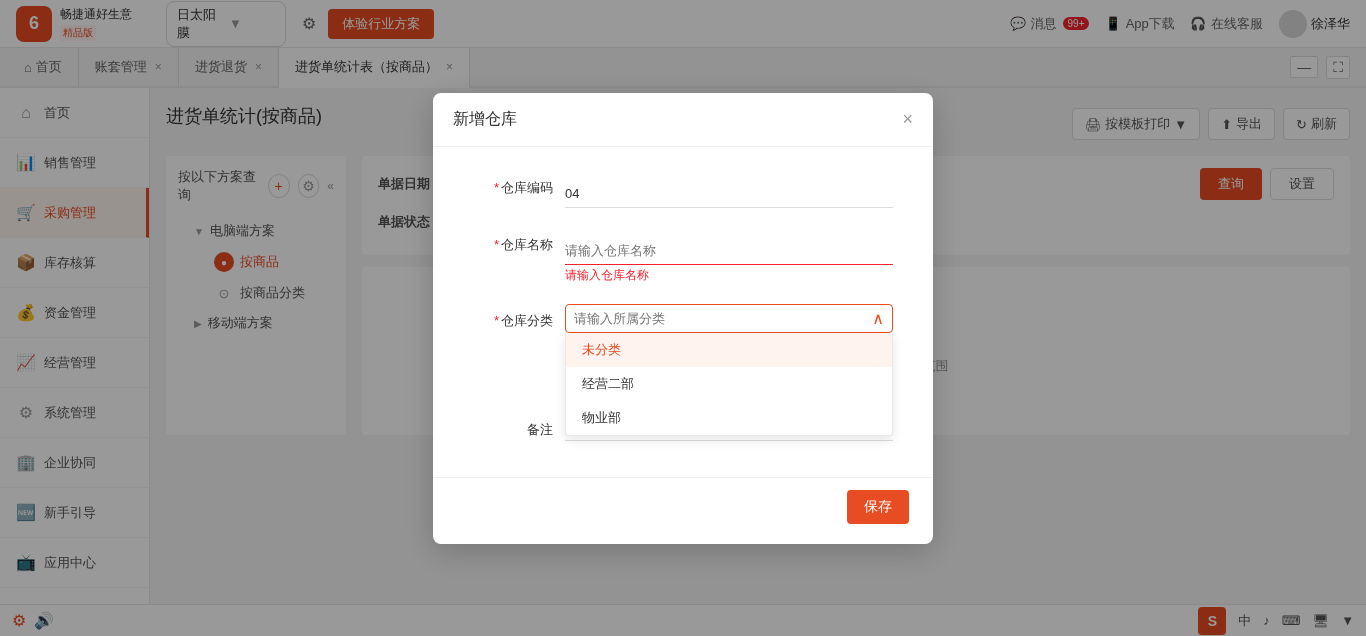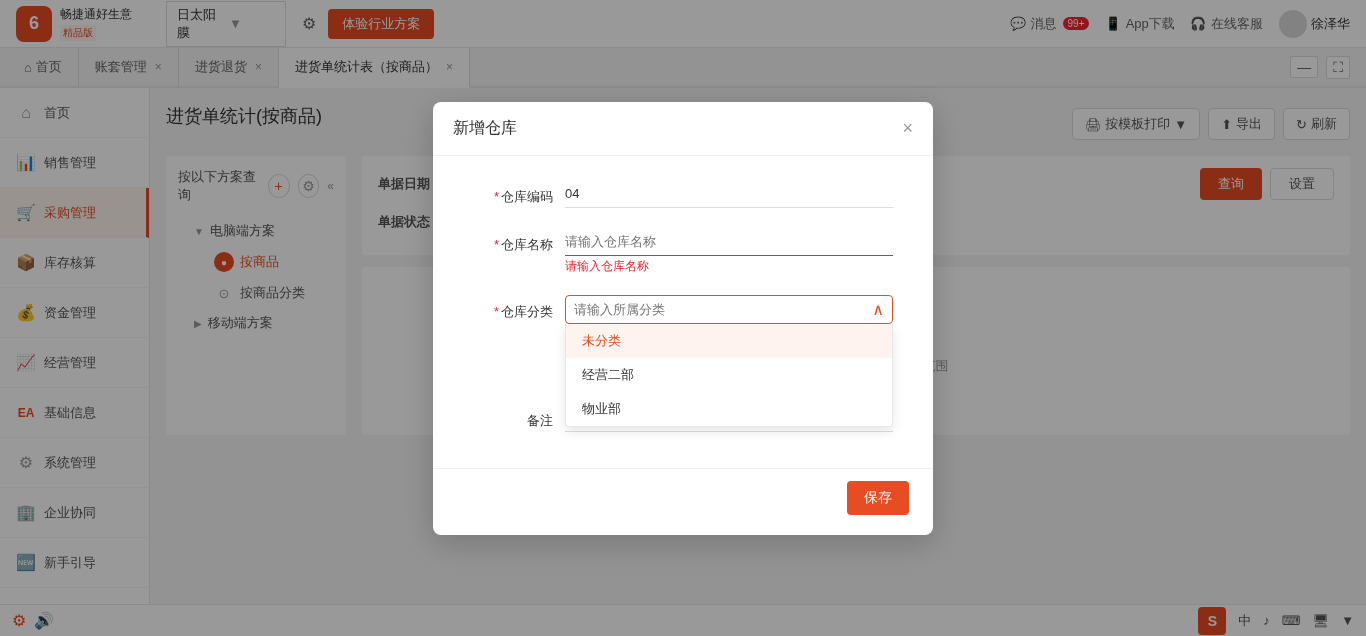--- a/index.html
+++ b/index.html
@@ -26,21 +26,21 @@
       width: 36px; height: 36px;
       background: #e84c22;
       border-radius: 8px;
       display: flex; align-items: center; justify-content: center;
       color: white; font-weight: bold; font-size: 18px;
       margin-right: 8px;
     }
     .logo-badge { font-size: 10px; color: #e84c22; background: #fff3f0; border-radius: 2px; padding: 1px 3px; margin-top: 2px; display: inline-block; }
     .store-selector {
       display: flex; align-items: center;
-      border: 1px solid #ddd; border-radius: 0;
+      border: 1px solid #ddd; border-radius: 8px;
       padding: 4px 10px;
       cursor: pointer; color: #333;
       min-width: 120px;
     }
     .store-selector span { flex: 1; }
     .store-chevron { color: #999; margin-left: 6px; }
     .header-center { flex: 1; display: flex; align-items: center; gap: 12px; padding: 0 16px; }
     .gear-btn { color: #666; cursor: pointer; font-size: 16px; }
     .experience-btn {
       background: #e84c22; color: white;
@@ -190,21 +190,21 @@
     .form-control {
       flex: 1;
       border: none; border-bottom: 1px solid #ddd;
       padding: 6px 0;
       font-size: 13px; color: #333;
       outline: none;
       width: 100%;
     }
     .form-control.error { border-bottom: 1px solid #f5222d; }
     .error-text { color: #f5222d; font-size: 12px; margin-top: 2px; }
-    .form-input-wrap { flex: 1; position: relative; }
+    .form-input-wrap { flex: 1; position: relative; margin-top: 9px; }
 
     
     .category-field-wrap {
       flex: 1; position: relative;
     }
     .category-input-row {
       display: flex; align-items: center;
       border: 1px solid #e84c22;
       border-radius: 4px;
       padding: 4px 8px;
@@ -335,24 +335,20 @@
       <span class="sidebar-icon">📦</span>
       <span>库存核算</span>
     </div>
     <div class="sidebar-item">
       <span class="sidebar-icon">💰</span>
       <span>资金管理</span>
     </div>
     <div class="sidebar-item">
       <span class="sidebar-icon">📈</span>
       <span>经营管理</span>
-    </div>
-    <div class="sidebar-item">
-      <span class="sidebar-icon" style="font-size:12px;font-weight:bold;color:#e84c22;">EA</span>
-      <span>基础信息</span>
     </div>
     <div class="sidebar-item">
       <span class="sidebar-icon">⚙</span>
       <span>系统管理</span>
     </div>
     <div class="sidebar-item">
       <span class="sidebar-icon">🏢</span>
       <span>企业协同</span>
     </div>
     <div class="sidebar-item">

